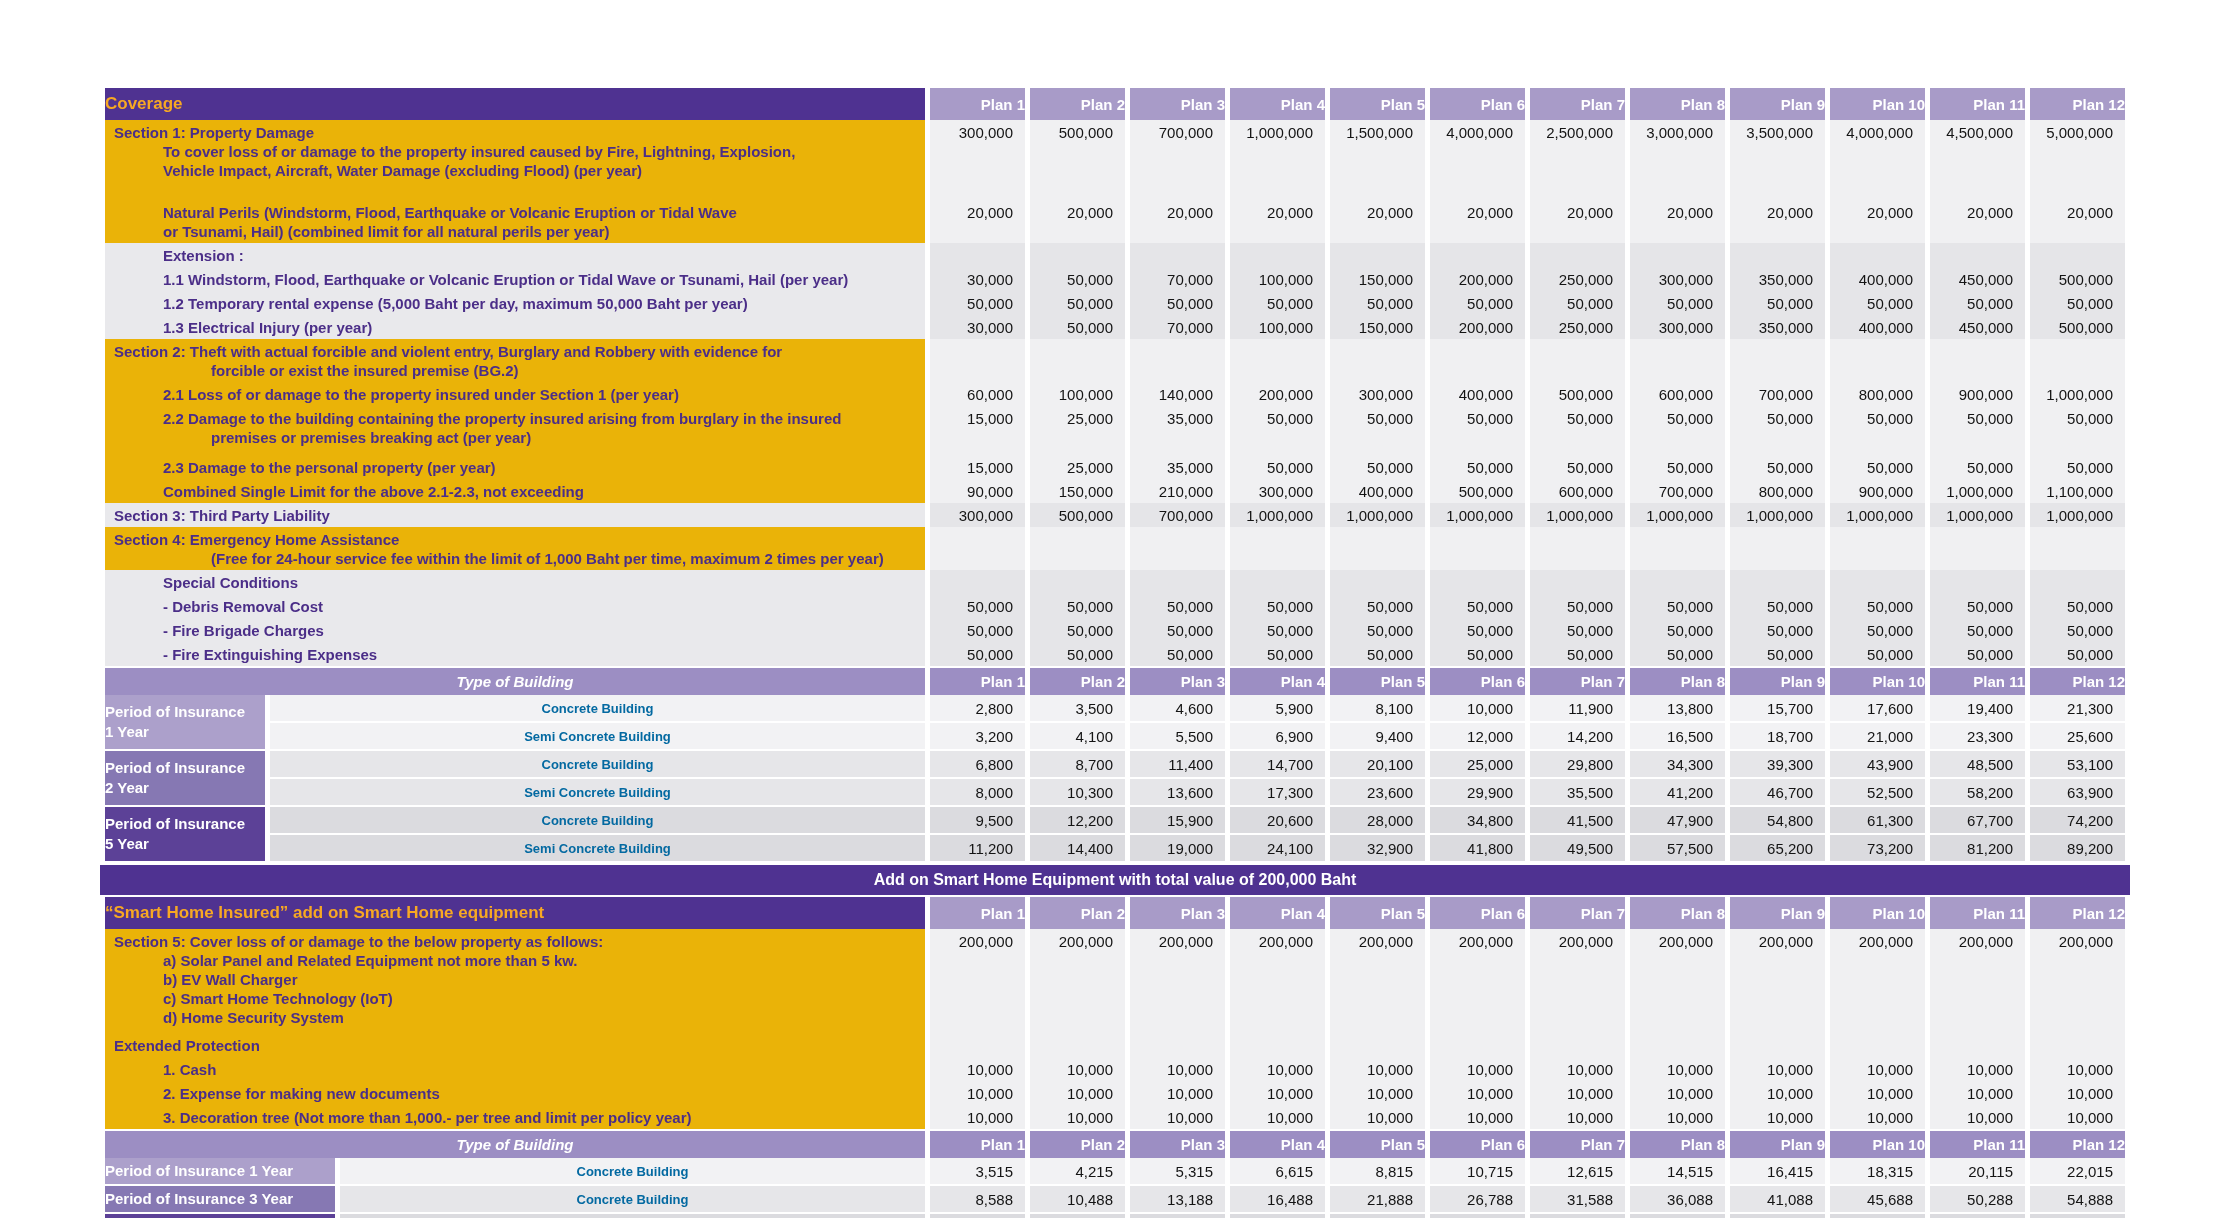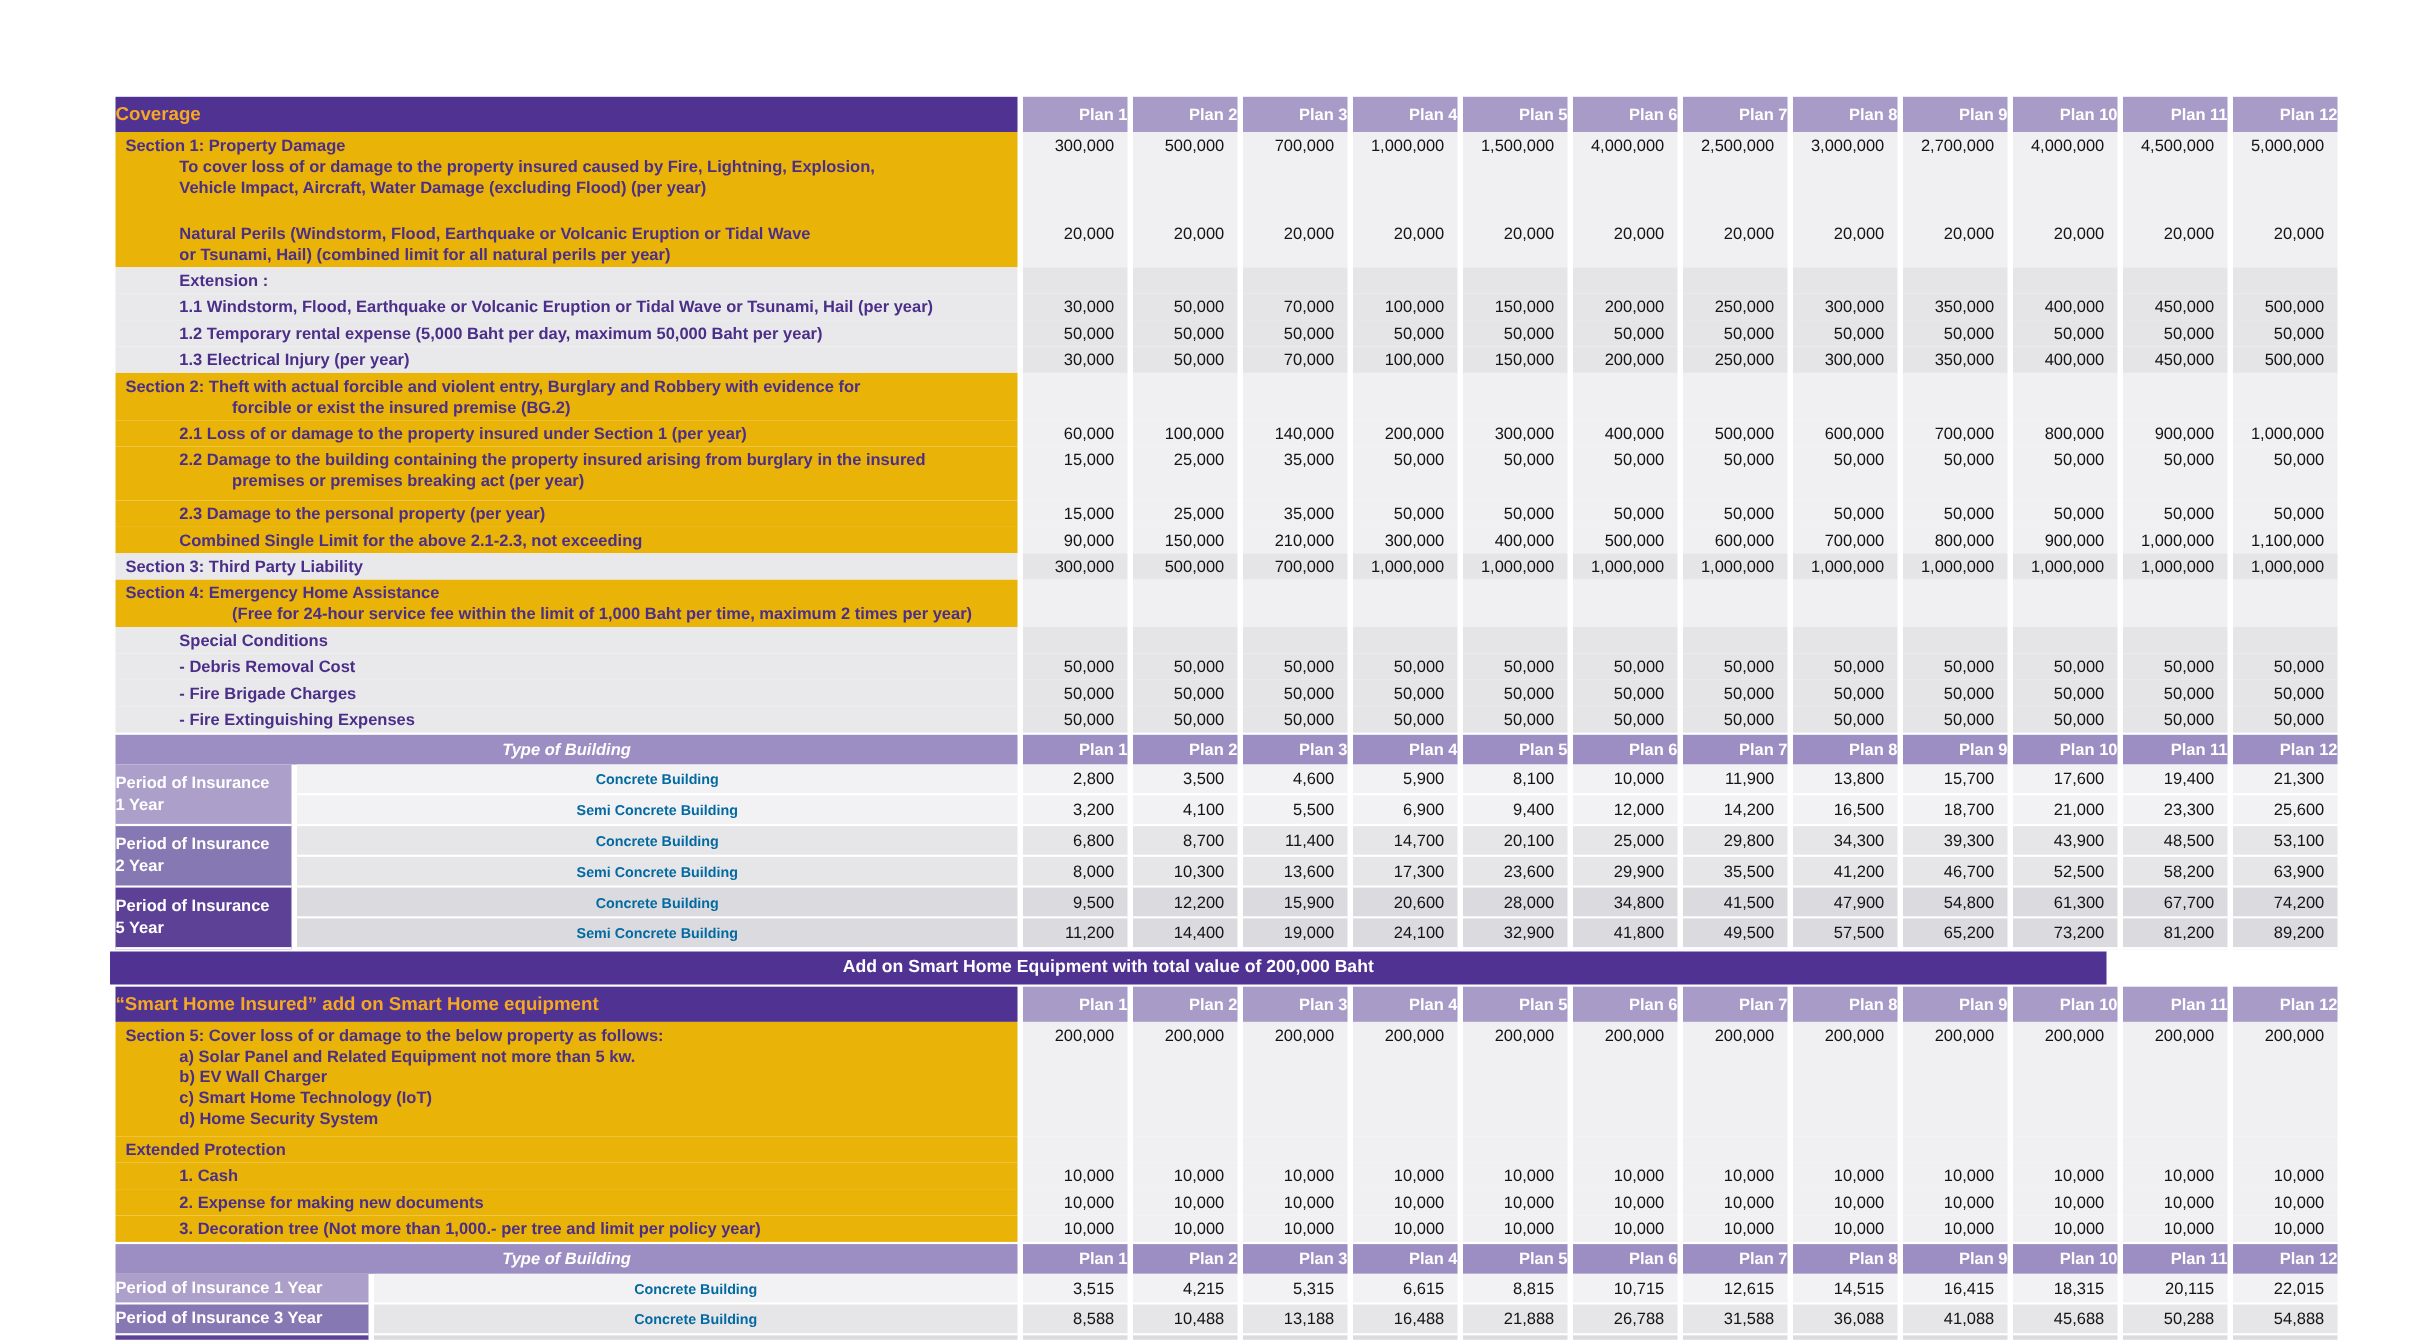--- a/index.html
+++ b/index.html
@@ -31,21 +31,21 @@
   .period{color:#ffffff;font-weight:bold;font-size:15px;text-align:left;vertical-align:middle;line-height:20px;border-bottom:2px solid #fff;}
   .period.t1{background:#ACA0CB;}
   .period.t2{background:#8678B3;}
   .period.t3{background:#5C4197;}
   .building{font-weight:bold;color:#0369a1;font-size:13px;text-align:center;vertical-align:middle;height:26px;border-bottom:2px solid #fff;}
   .pv{font-size:15px;color:#141414;text-align:right;padding-right:12px;vertical-align:middle;height:26px;border-bottom:2px solid #fff;white-space:nowrap;}
   .building.t1,.pv.t1{background:#F2F2F4;}
   .building.t2,.pv.t2{background:#E6E6E9;}
   .building.t3,.pv.t3{background:#DBDBDF;}
 
-  .banner{width:1815px;height:30px;background:#4F3291;color:#ffffff;font-weight:bold;font-size:16px;text-align:center;line-height:30px;margin:0 0 2px 0;}
+  .banner{width:2030px;height:30px;background:#4F3291;color:#ffffff;font-weight:bold;font-size:16px;text-align:center;line-height:30px;margin:0 0 2px 0;}
 </style>
 </head>
 <body>
 
 <div class="page">
 
   <table>
     <colgroup>
       <col style="width:820px">
       <col span="12" style="width:95px">
@@ -75,21 +75,21 @@
             <div class="line ind1">Vehicle Impact, Aircraft, Water Damage (excluding Flood) (per year)</div>
           </td>
           <td class="val ltb">300,000</td>
           <td class="val ltb">500,000</td>
           <td class="val ltb">700,000</td>
           <td class="val ltb">1,000,000</td>
           <td class="val ltb">1,500,000</td>
           <td class="val ltb">4,000,000</td>
           <td class="val ltb">2,500,000</td>
           <td class="val ltb">3,000,000</td>
-          <td class="val ltb">2,700,000</td>
+          <td class="val ltb">3,500,000</td>
           <td class="val ltb">4,000,000</td>
           <td class="val ltb">4,500,000</td>
           <td class="val ltb">5,000,000</td>
         </tr>
         <tr>
           <td class="cov-cell ltb">
             <div class="line ind1">Natural Perils (Windstorm, Flood, Earthquake or Volcanic Eruption or Tidal Wave</div>
             <div class="line ind1">or Tsunami, Hail) (combined limit for all natural perils per year)</div>
           </td>
           <td class="val ltb">20,000</td>

